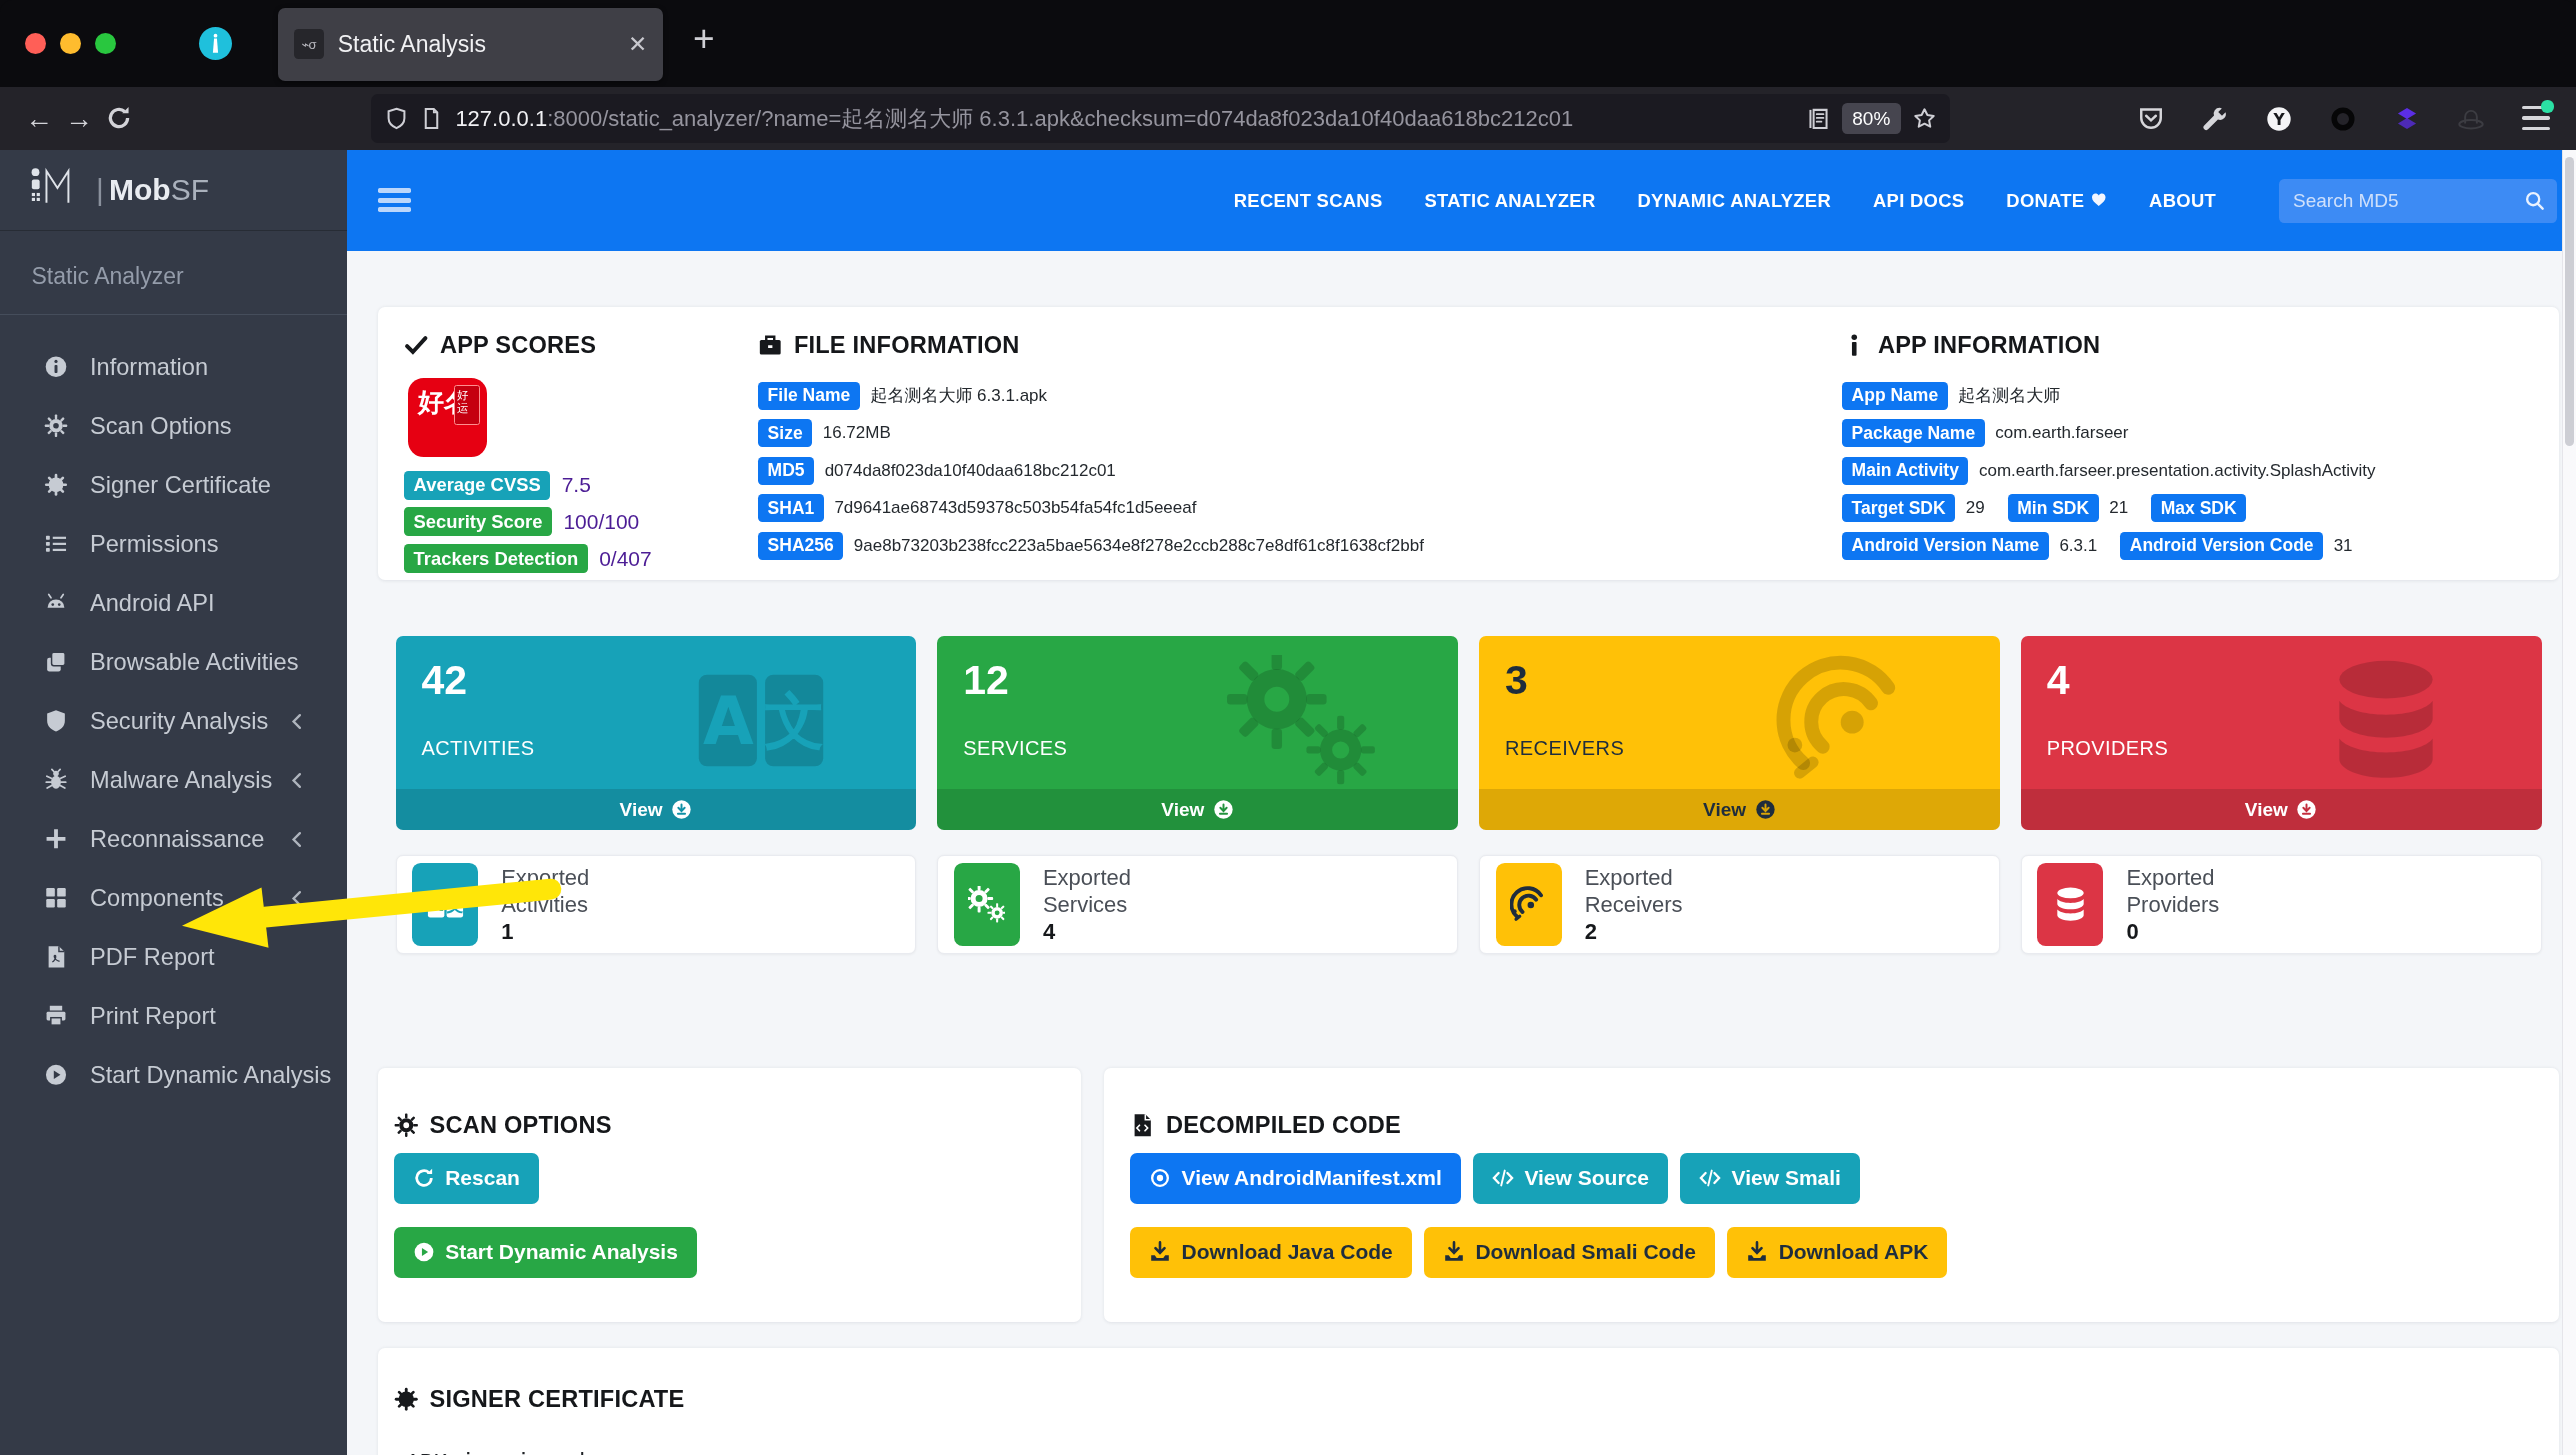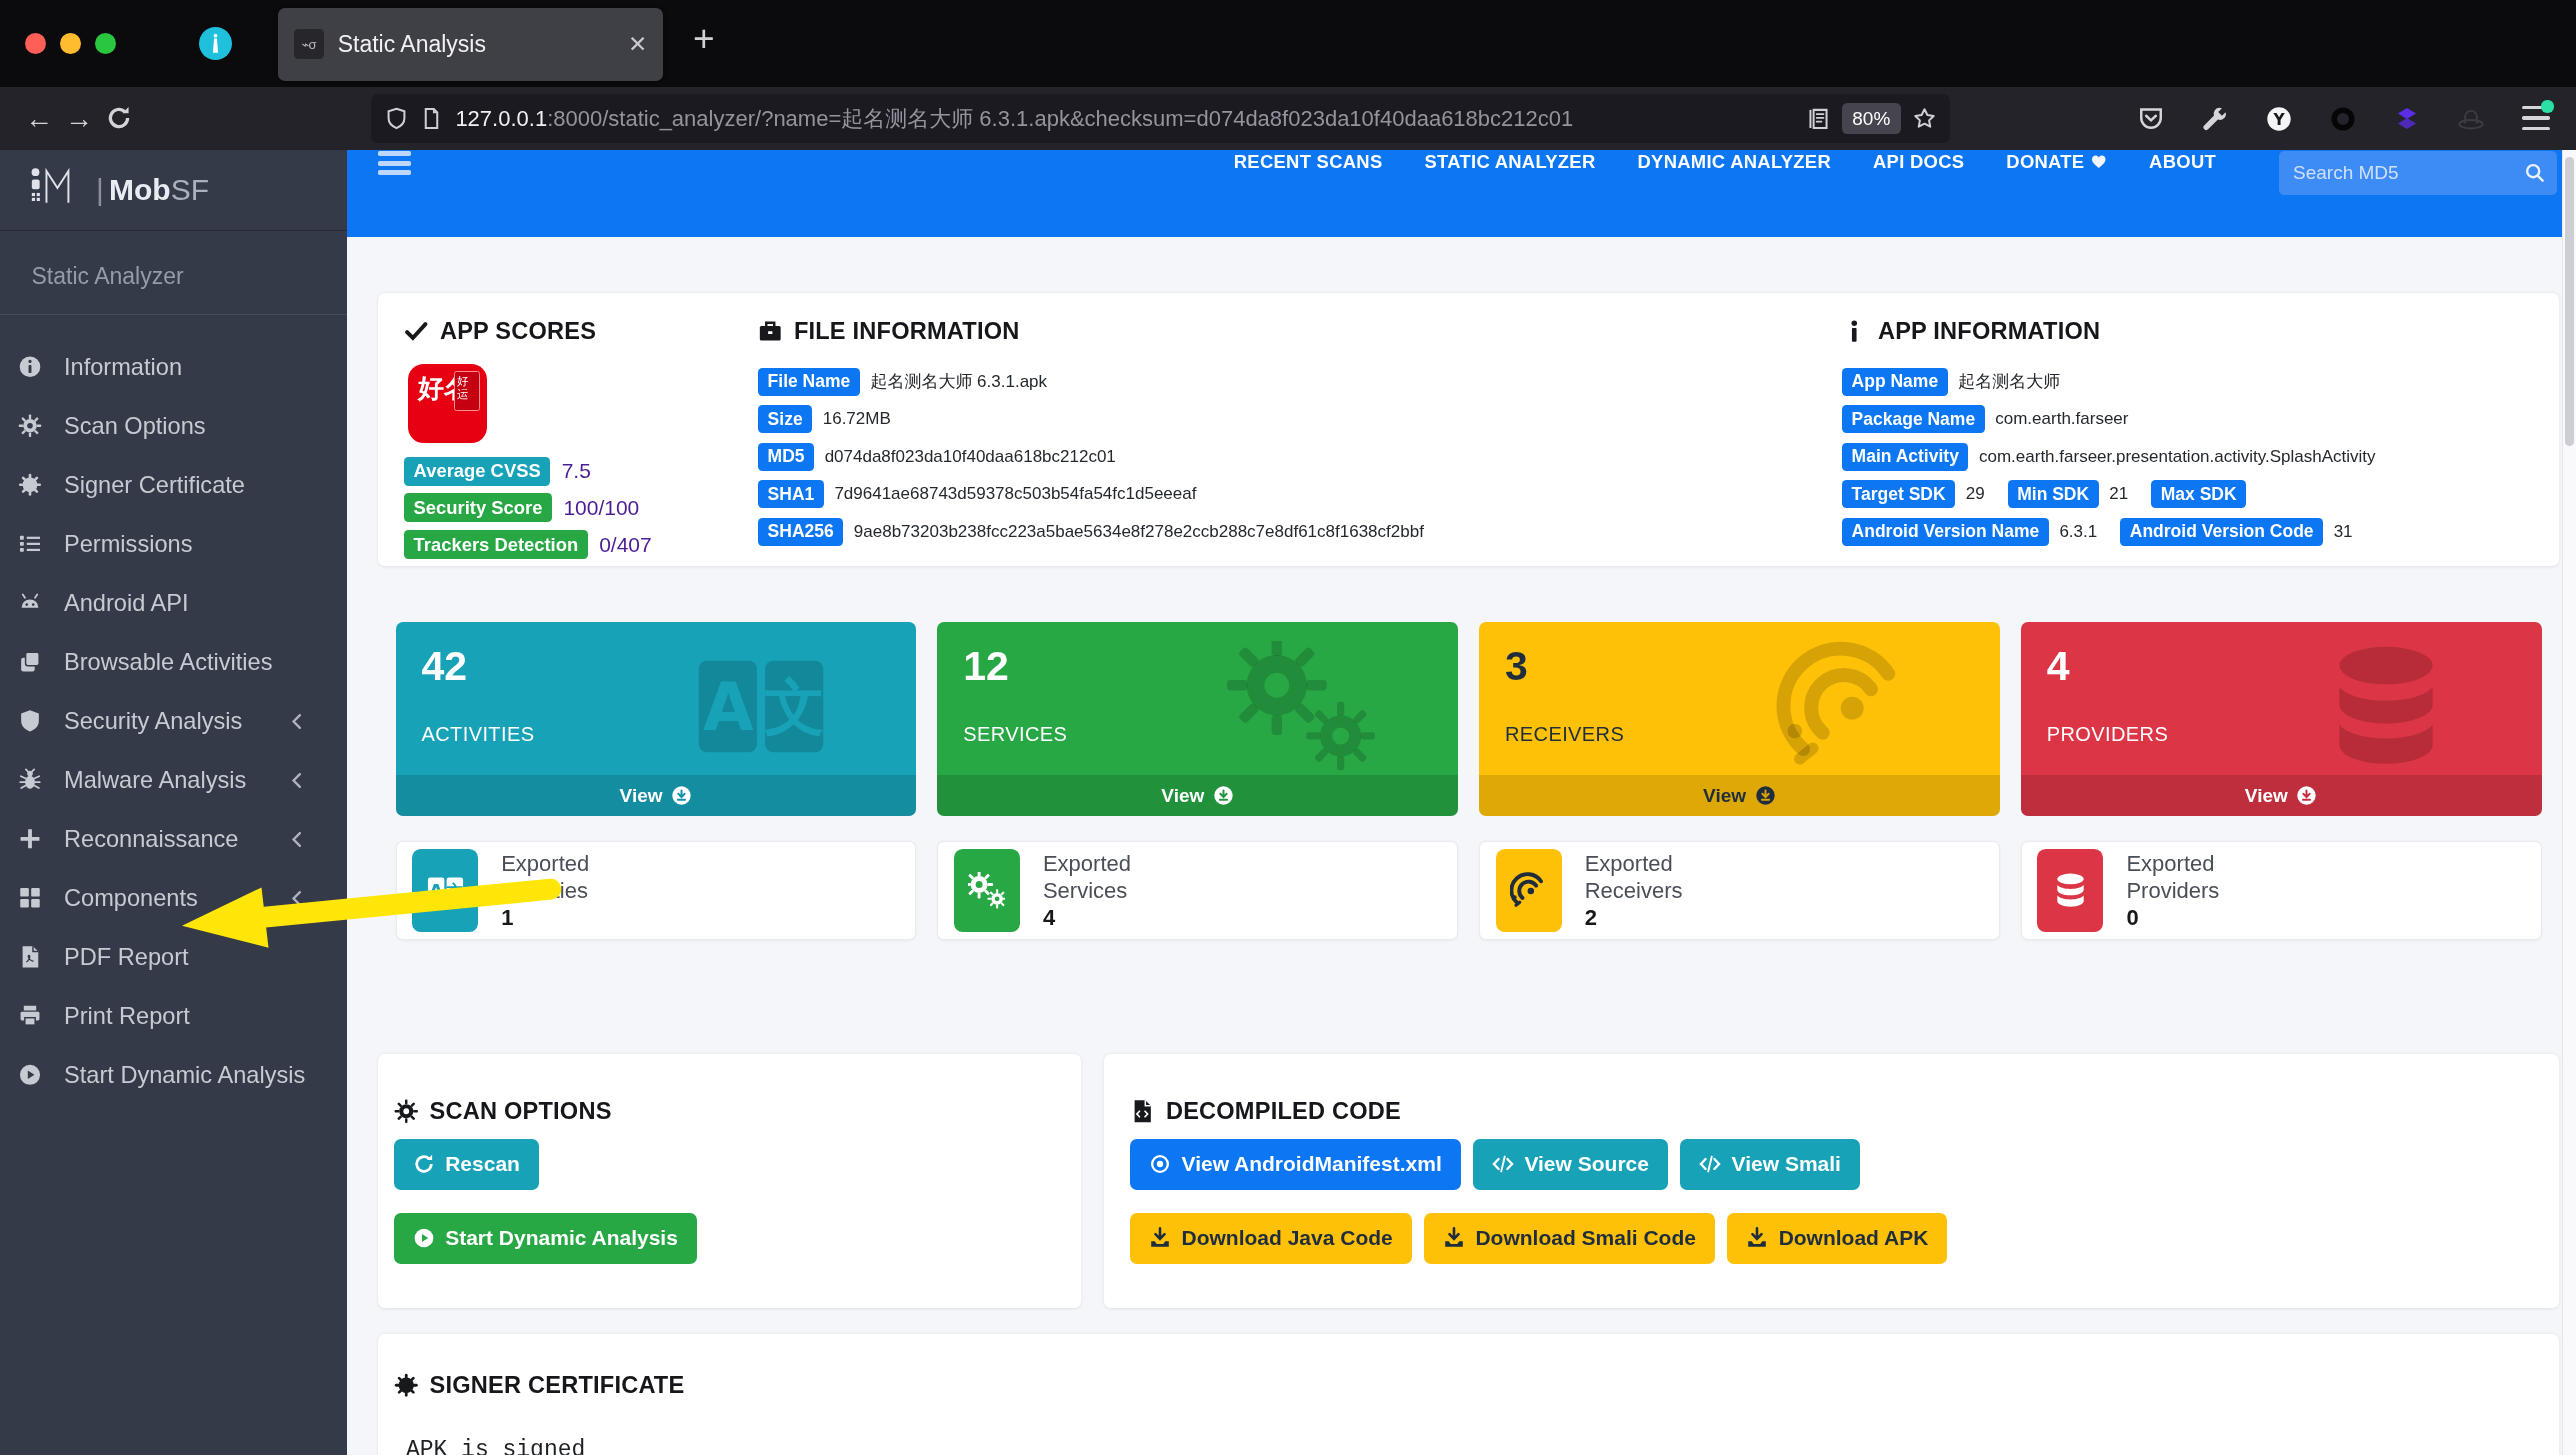--- a/index.html
+++ b/index.html
@@ -38,27 +38,27 @@
   
   .app { display:flex; height:1305px; }
   .sidebar { width:347px; background:#343a47; flex:none; position:relative; }
   .brand { height:81px; border-bottom:0.9px solid #272c35; display:flex; align-items:center; padding-left:28px; color:#e9ecf1; font-size:30px; }
   .brand b { margin-left:5.2px; }
   .brand .sf { color:#aab1bc; font-weight:400; }
   .brand-sep { color:#8a919d; margin-left:14px; font-weight:300; }
   .side-section { margin:31.5px 0 0 31.5px; color:#949caa; font-size:23px; }
   .side-div { border-bottom:0.9px solid #454d5b; margin:24.5px 0 8.7px 0; }
   .side-list { list-style:none; padding-top:14px; }
-  .side-item { height:59px; display:flex; align-items:center; padding-left:15px; color:#c6cbd3; font-size:23.6px; cursor:pointer; }
+  .side-item { height:59px; display:flex; align-items:center; padding-left:41px; color:#c6cbd3; font-size:23.6px; cursor:pointer; }
   .side-item .ic { font-size:23.6px; width:30px; flex:none; margin-right:19px; --hole:#343a47; }
   .side-item .lbl { flex:1; }
   .side-item .chev { font-size:21px; color:#aeb4bd; margin-right:35px; }
 
   .main { flex:1; display:flex; flex-direction:column; background:#f4f6f9; min-width:0; }
-  .bluenav { height:87px; background:#0d76f2; display:flex; align-items:flex-start; padding:1px 19px; flex:none; }
+  .bluenav { height:101px; background:#0d76f2; display:flex; align-items:center; padding:8px 19px; flex:none; }
   .hamb { width:33px; height:24.5px; position:relative; margin-left:12.2px; }
   .hamb i { position:absolute; left:0; width:33px; height:5.2px; border-radius:1.7px; background:#bcd7fb; }
   .navlinks { margin-left:auto; display:flex; gap:42px; align-items:center; }
   .navlink { color:#fff; font-size:18.4px; font-weight:600; letter-spacing:0.3px; white-space:nowrap; }
   .navlink .ic { color:#f3f6ff; font-size:17.5px; margin-left:5.2px; }
   .searchbox { margin-left:37px; position:relative; }
   .searchbox input { width:278px; height:44px; background:#3d8bf4; border:none; border-radius:5.2px; color:#fff; font-size:19px; padding:0 44px 0 14px; font-family:inherit;margin-left:26px; }
   .searchbox input::placeholder { color:#cfe0fb; }
   .searchbox .ic { position:absolute; right:12.2px; top:11.4px; font-size:21px; color:#eaf2ff; }
 

